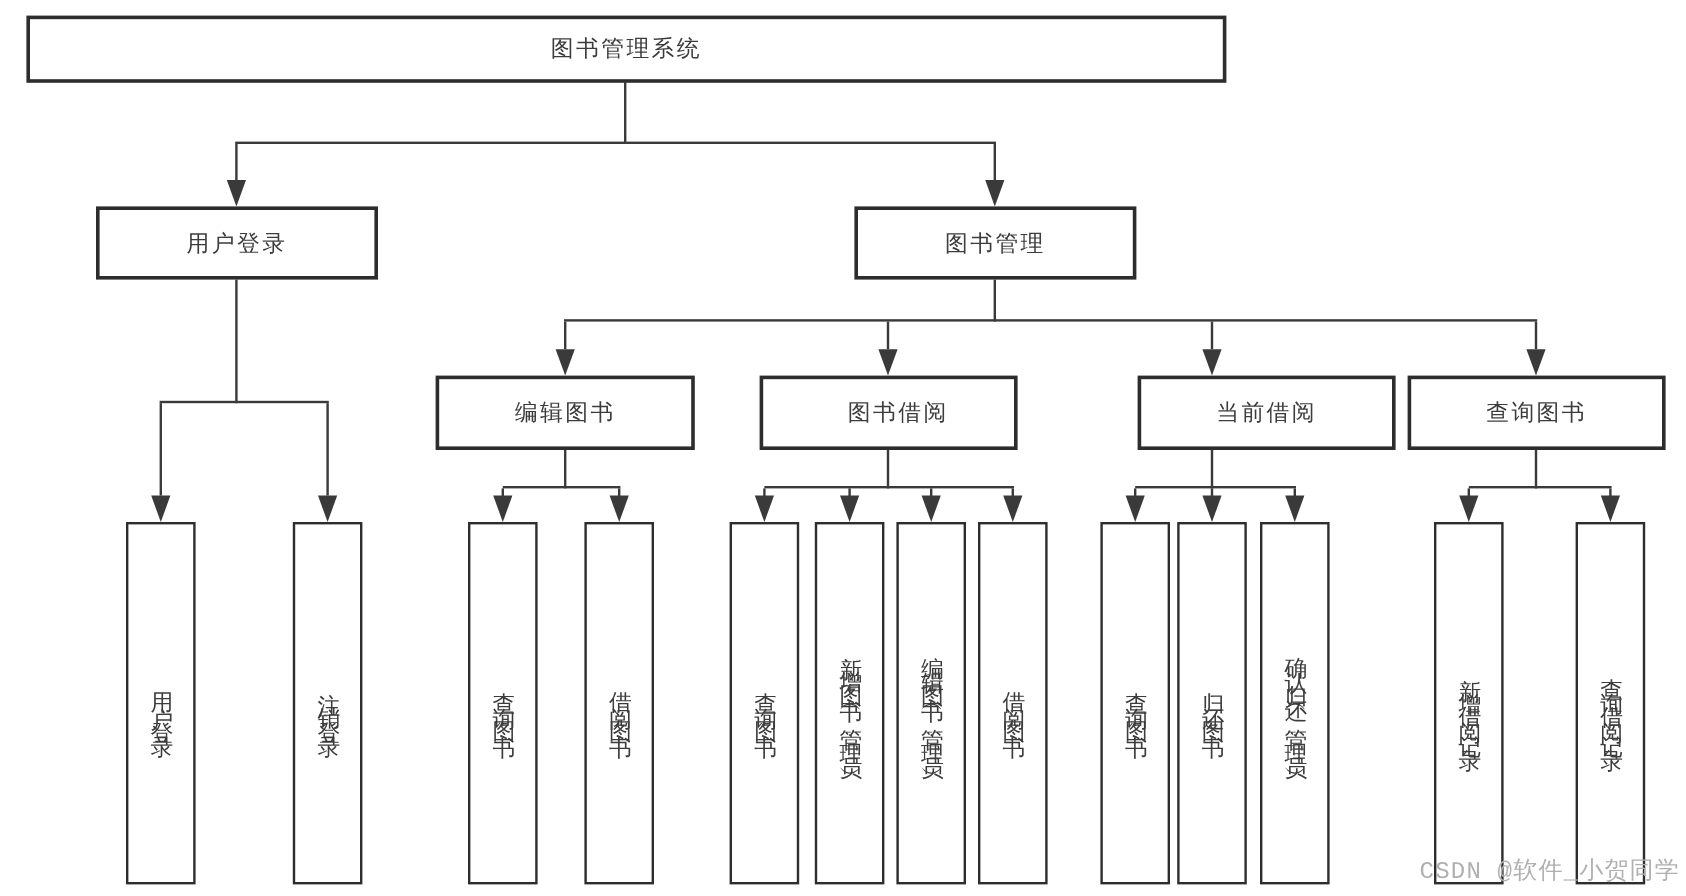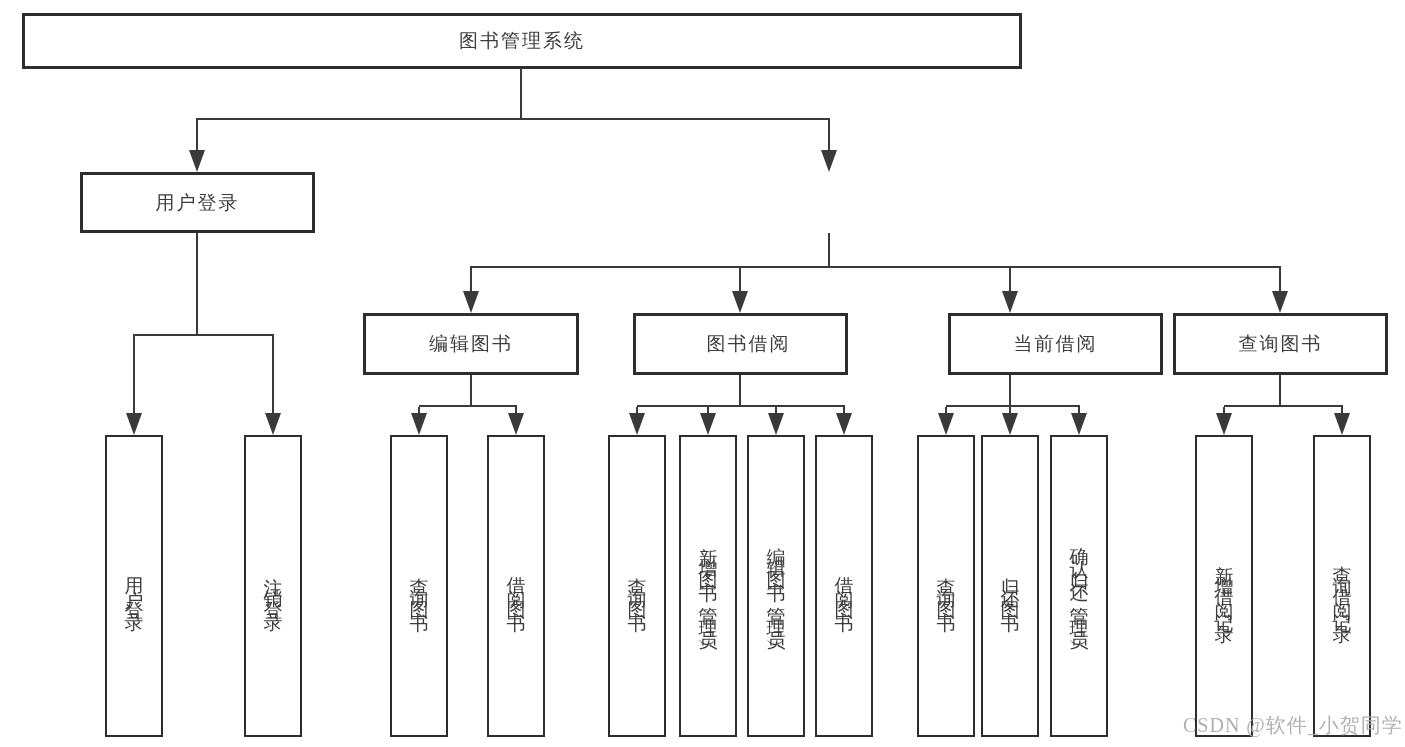--- a/index.html
+++ b/index.html
@@ -1,18 +1,18 @@
 <!DOCTYPE html>
 <html><head>
 <meta charset="utf-8">
 <style>
   html,body { margin:0; padding:0; background:#ffffff; }
   .canvas {
     position:relative; width:1405px; height:747px; background:#ffffff;
-    font-family:Liberation Serif, serif; overflow:hidden;
+    font-family:Liberation Mono, monospace; overflow:hidden;
   }
   .box {
     position:absolute; box-sizing:border-box; background:#ffffff;
     border:3px solid #2d2d2d; display:flex; align-items:center; justify-content:center;
     color:#3c3c3c; font-size:19px; letter-spacing:2px; white-space:nowrap;
   }
   .leaf { border-width:2px; }
   .vtext {
     writing-mode:vertical-rl; text-orientation:mixed;
     letter-spacing:12px; font-size:19px; color:#3c3c3c; white-space:nowrap;
@@ -39,20 +39,23 @@
 
   <div class="vl" style="left:520px; top:68px; width:2px; height:52px;"></div>
   <div class="hl" style="left:196px; top:118px; width:634px; height:2px;"></div>
   <div class="vl" style="left:196px; top:120px; width:2px; height:32px;"></div>
   <div class="ar" style="left:189px; top:150px;"></div>
   <div class="vl" style="left:828px; top:120px; width:2px; height:32px;"></div>
   <div class="ar" style="left:821px; top:150px;"></div>
 
   <div class="box" style="left:80px; top:172px; width:235px; height:61px;">
     <span>用户登录</span>
+  </div>
+  <div class="box" style="left:712px; top:172px; width:235px; height:61px;">
+    <span>图书管理</span>
   </div>
 
   <div class="vl" style="left:196px; top:233px; width:2px; height:103px;"></div>
   <div class="hl" style="left:133px; top:334px; width:141px; height:2px;"></div>
   <div class="vl" style="left:133px; top:336px; width:2px; height:77px;"></div>
   <div class="ar" style="left:126px; top:413px;"></div>
   <div class="vl" style="left:272px; top:336px; width:2px; height:77px;"></div>
   <div class="ar" style="left:265px; top:413px;"></div>
 
   <div class="vl" style="left:828px; top:233px; width:2px; height:35px;"></div>

